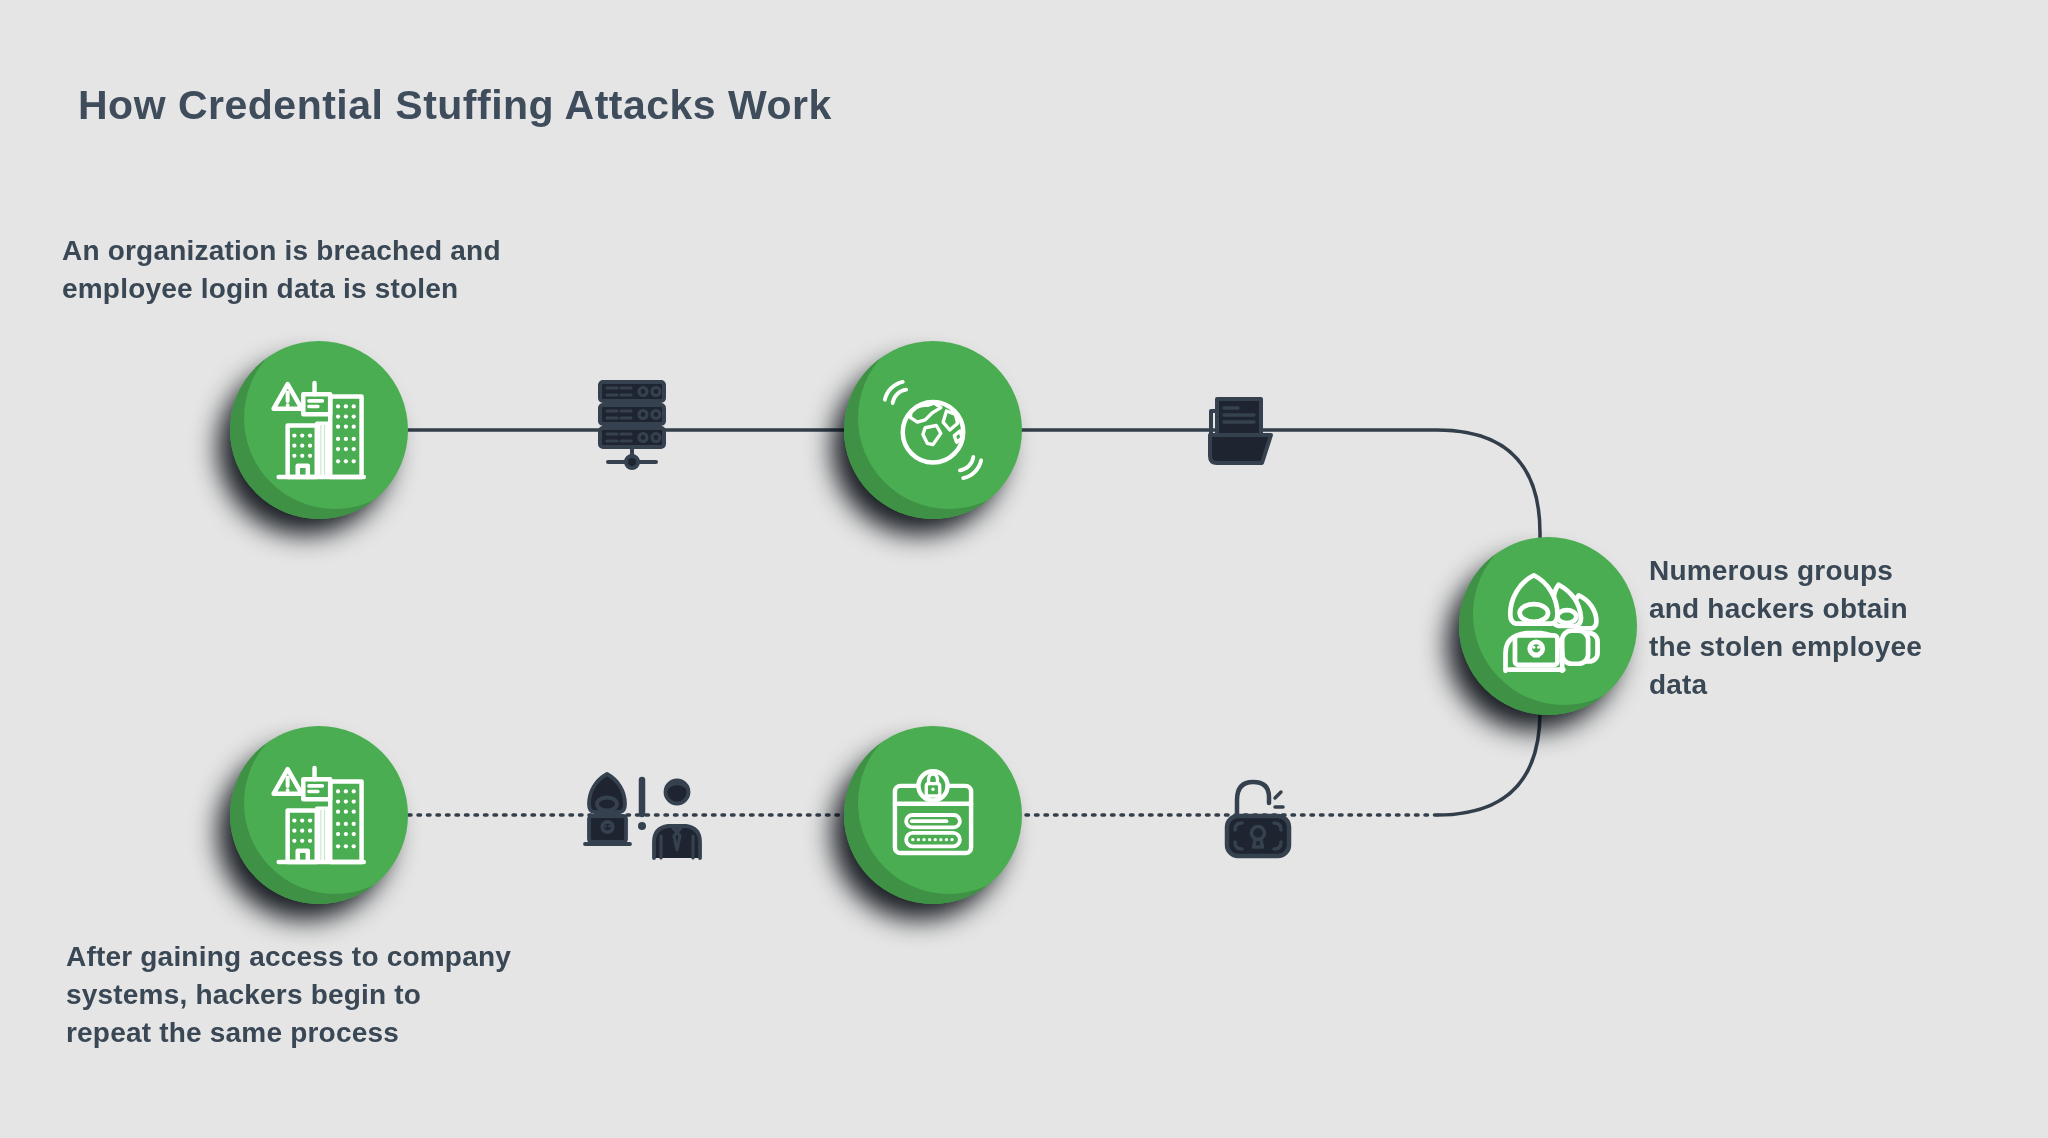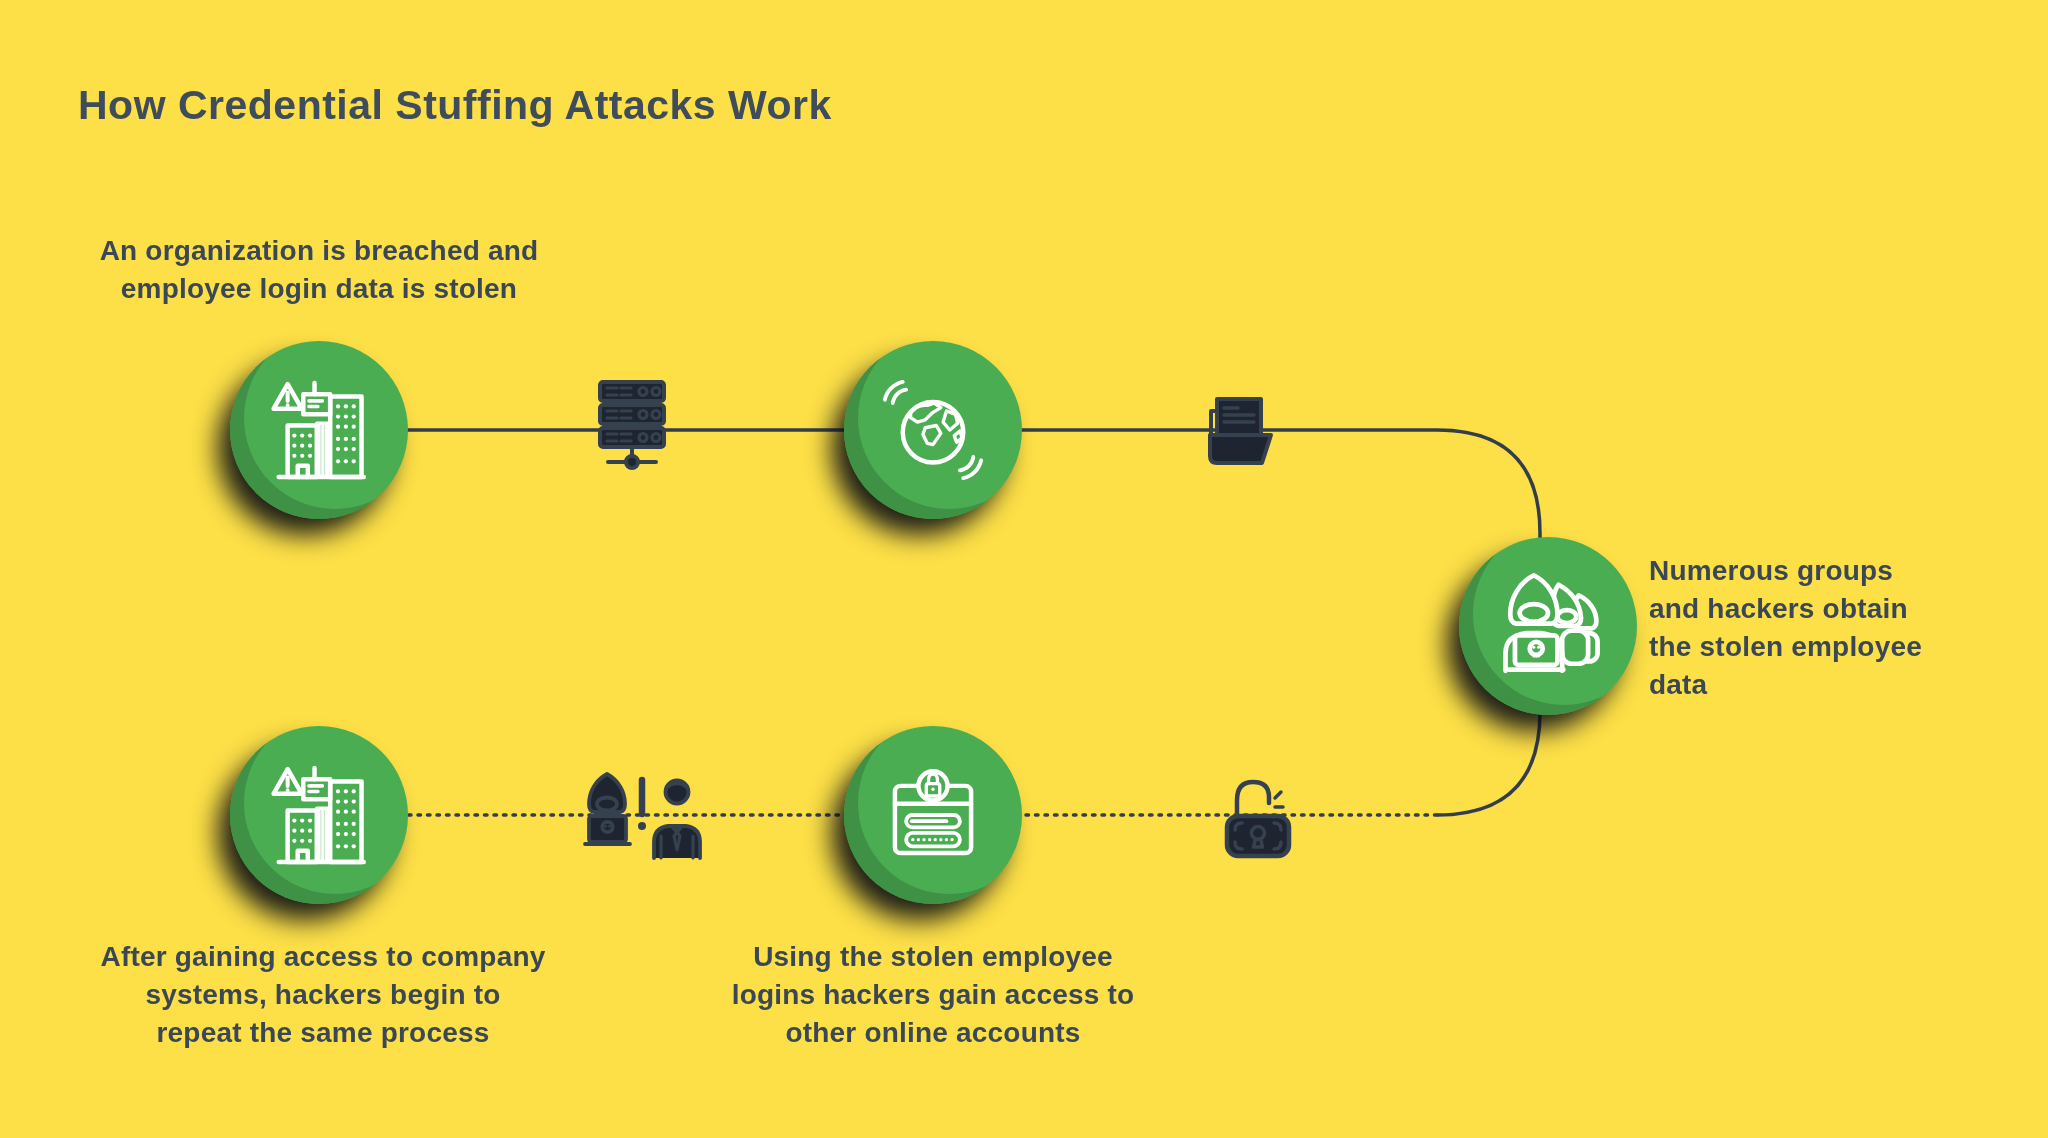--- a/index.html
+++ b/index.html
@@ -1,28 +1,28 @@
 <!DOCTYPE html>
 <html><head>
 <meta charset="utf-8">
 <style>
   html,body{margin:0;padding:0;background:#10151c;}
   #canvas{
     position:relative;width:2048px;height:1138px;overflow:hidden;
-    background:#fde047;
+    background:#e5e5e5;
     font-family:"Liberation Sans","DejaVu Sans",sans-serif;
   }
   #connectors{position:absolute;left:0;top:0;z-index:1;}
   .page-title{
     position:absolute;left:78px;top:82px;z-index:3;
     font-size:41px;font-weight:700;letter-spacing:.5px;color:#3e4c5c;
   }
   .step-label{
     position:absolute;z-index:3;color:#3a4755;font-size:28px;font-weight:700;
-    line-height:38px;text-align:center;white-space:pre-line;letter-spacing:.2px;
+    line-height:38px;text-align:left;white-space:pre-line;letter-spacing:.2px;
   }
   .step-label.align-left{text-align:left;}
   .step-circle{
     position:absolute;width:178px;height:178px;border-radius:50%;z-index:2;
     background:#4bad51;
     box-shadow: inset 16px -12px 0 -2px #3e9145, -14px 18px 26px -2px rgba(9,13,19,.92);
     display:flex;align-items:center;justify-content:center;
   }
   .step-circle svg{display:block;}
   .lbl-1{left:62px;  top:232px; width:514px;}
@@ -114,23 +114,20 @@
   </svg>
 
   <div class="page-title">How Credential Stuffing Attacks Work</div>
 
   <div class="step-label lbl-1">An organization is breached and
 employee login data is stolen</div>
   <div class="step-label lbl-3 align-left">Numerous groups
 and hackers obtain
 the stolen employee
 data</div>
-  <div class="step-label lbl-4">Using the stolen employee
-logins hackers gain access to
-other online accounts</div>
   <div class="step-label lbl-5">After gaining access to company
 systems, hackers begin to
 repeat the same process</div>
 
   <div class="step-circle cir-1">
     <svg width="112" height="112" viewBox="0 0 100 100" fill="none" stroke="#ffffff" stroke-width="4" stroke-linecap="round" stroke-linejoin="round">
       <path d="M14 92 H90"></path>
       <rect x="60" y="20" width="28" height="72"></rect>
       <g fill="#ffffff" stroke="none">
         <circle cx="67" cy="29" r="1.9"></circle>

